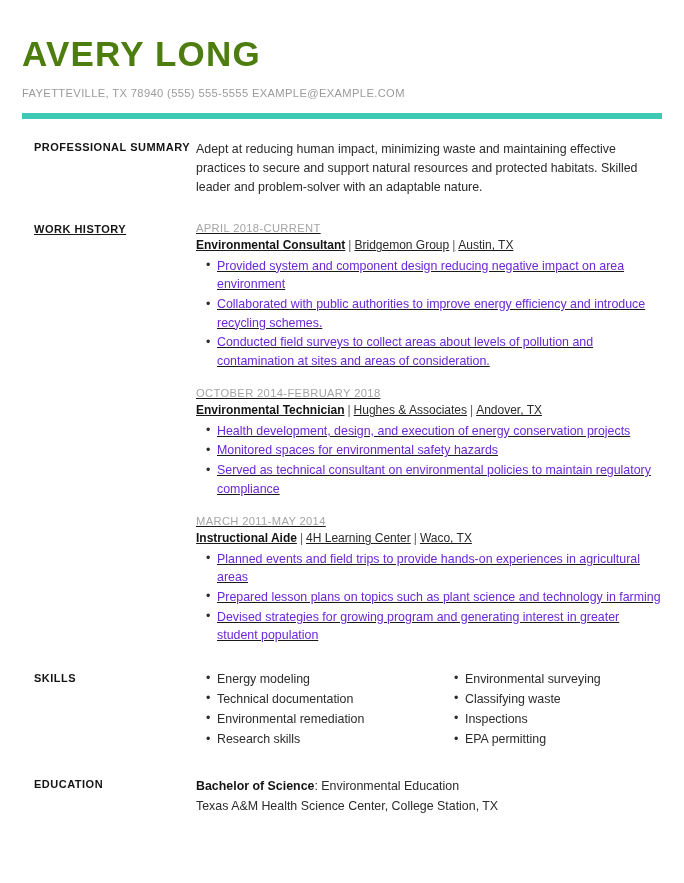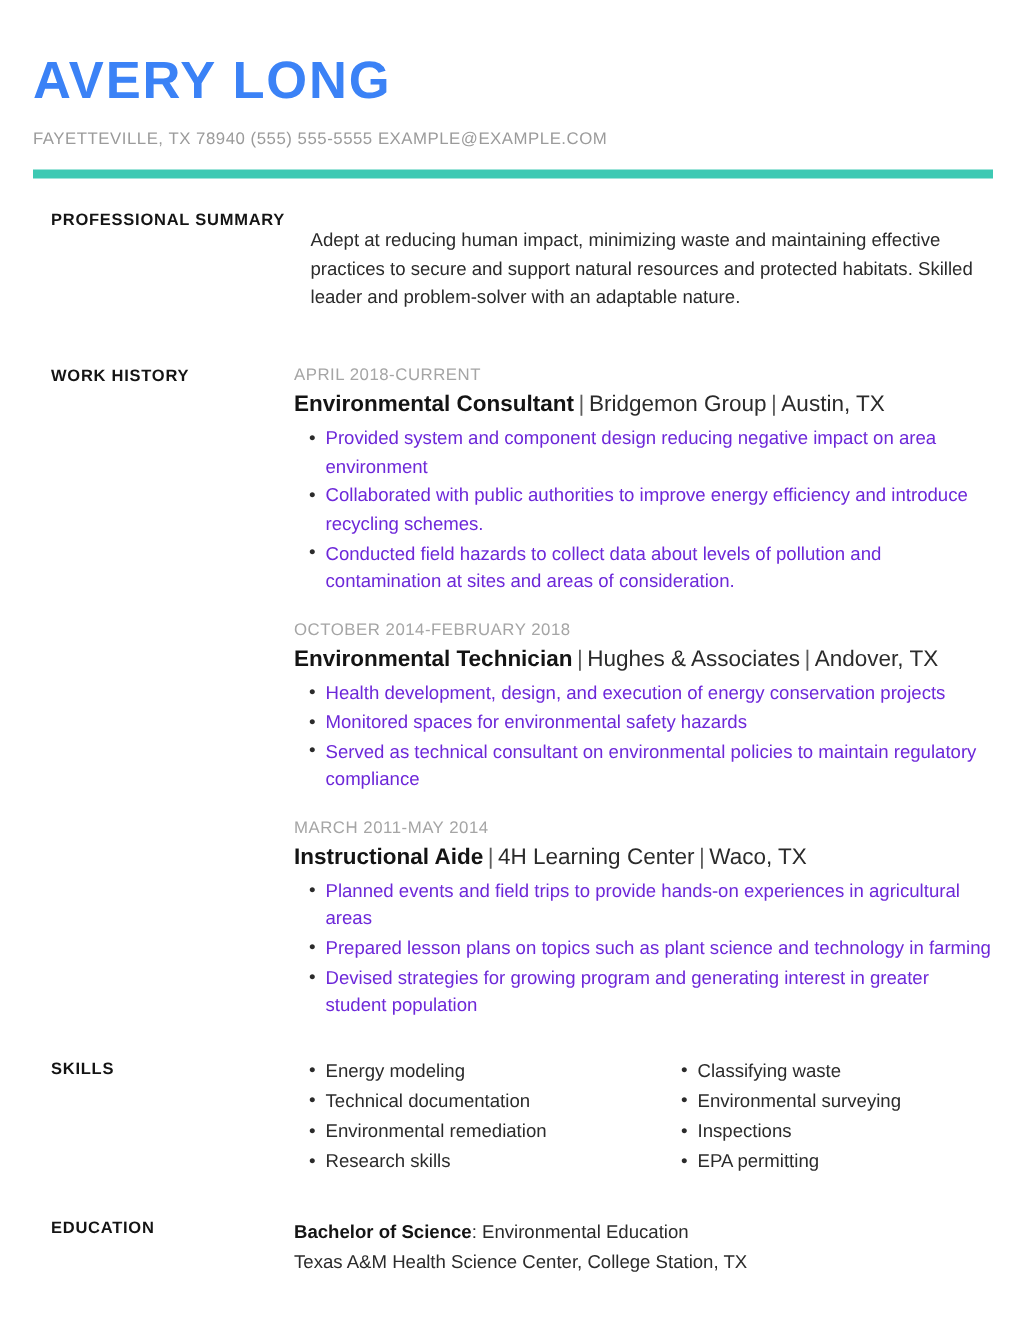--- a/index.html
+++ b/index.html
@@ -25,21 +25,21 @@
   }
 
   
   .header {
     padding: 36px 22px 0 22px;
   }
   .name {
     font-size: 35px;
     font-weight: bold;
     letter-spacing: 1.2px;
-    color: #3b82f6;
+    color: #4d7c0f;
     line-height: 1.05;
     margin: 0 0 14px 0;
     white-space: nowrap;
   }
   .contact {
     font-size: 11.2px;
     letter-spacing: 0.35px;
     color: #9b9b9b;
     margin: 0;
     white-space: nowrap;
@@ -76,35 +76,35 @@
   .section-body {
     flex: 1 1 auto;
     min-width: 0;
   }
 
   
   .summary-text {
     font-size: 12.4px;
     line-height: 1.55;
     color: #2b2b2b;
-    margin: 11px;
-  }
-
-  
-  .sec-gap-work { margin-top: 25px; }
+    margin: 0;
+  }
+
+  
+  .sec-gap-work { margin-top: 25px; text-decoration: underline; }
   .job { margin-bottom: 0; }
   .job + .job { margin-top: 17px; }
   .job-date {
     font-size: 11.2px;
     letter-spacing: 0.35px;
     color: #a5a5a5;
     margin: 0 0 3px 0;
   }
   .job-line {
-    font-size: 15px;
+    font-size: 12px;
     color: #2b2b2b;
     margin: 0 0 2px 0;
     line-height: 1.45;
   }
   .job-title {
     font-weight: bold;
     color: #141414;
   }
   .sep {
     color: #5d5d5d;
@@ -201,21 +201,21 @@
       <div class="section-body">
 
         <div class="job">
           <p class="job-date">APRIL 2018-CURRENT</p>
           <p class="job-line">
             <span class="job-title">Environmental Consultant</span><span class="sep">|</span><span>Bridgemon Group</span><span class="sep">|</span><span>Austin, TX</span>
           </p>
           <ul class="bullets">
             <li>Provided system and component design reducing negative impact on area environment</li>
             <li>Collaborated with public authorities to improve energy efficiency and introduce recycling schemes.</li>
-            <li>Conducted field hazards to collect data about levels of pollution and contamination at sites and areas of consideration.</li>
+            <li>Conducted field surveys to collect areas about levels of pollution and contamination at sites and areas of consideration.</li>
           </ul>
         </div>
 
         <div class="job">
           <p class="job-date">OCTOBER 2014-FEBRUARY 2018</p>
           <p class="job-line">
             <span class="job-title">Environmental Technician</span><span class="sep">|</span><span>Hughes &amp; Associates</span><span class="sep">|</span><span>Andover, TX</span>
           </p>
           <ul class="bullets">
             <li>Health development, design, and execution of energy conservation projects</li>
@@ -246,22 +246,22 @@
           <div class="skills-col left">
             <ul>
               <li>Energy modeling</li>
               <li>Technical documentation</li>
               <li>Environmental remediation</li>
               <li>Research skills</li>
             </ul>
           </div>
           <div class="skills-col right">
             <ul>
+              <li>Environmental surveying</li>
               <li>Classifying waste</li>
-              <li>Environmental surveying</li>
               <li>Inspections</li>
               <li>EPA permitting</li>
             </ul>
           </div>
         </div>
       </div>
     </div>
 
     <div class="section sec-gap-edu">
       <div class="section-label">EDUCATION</div>

